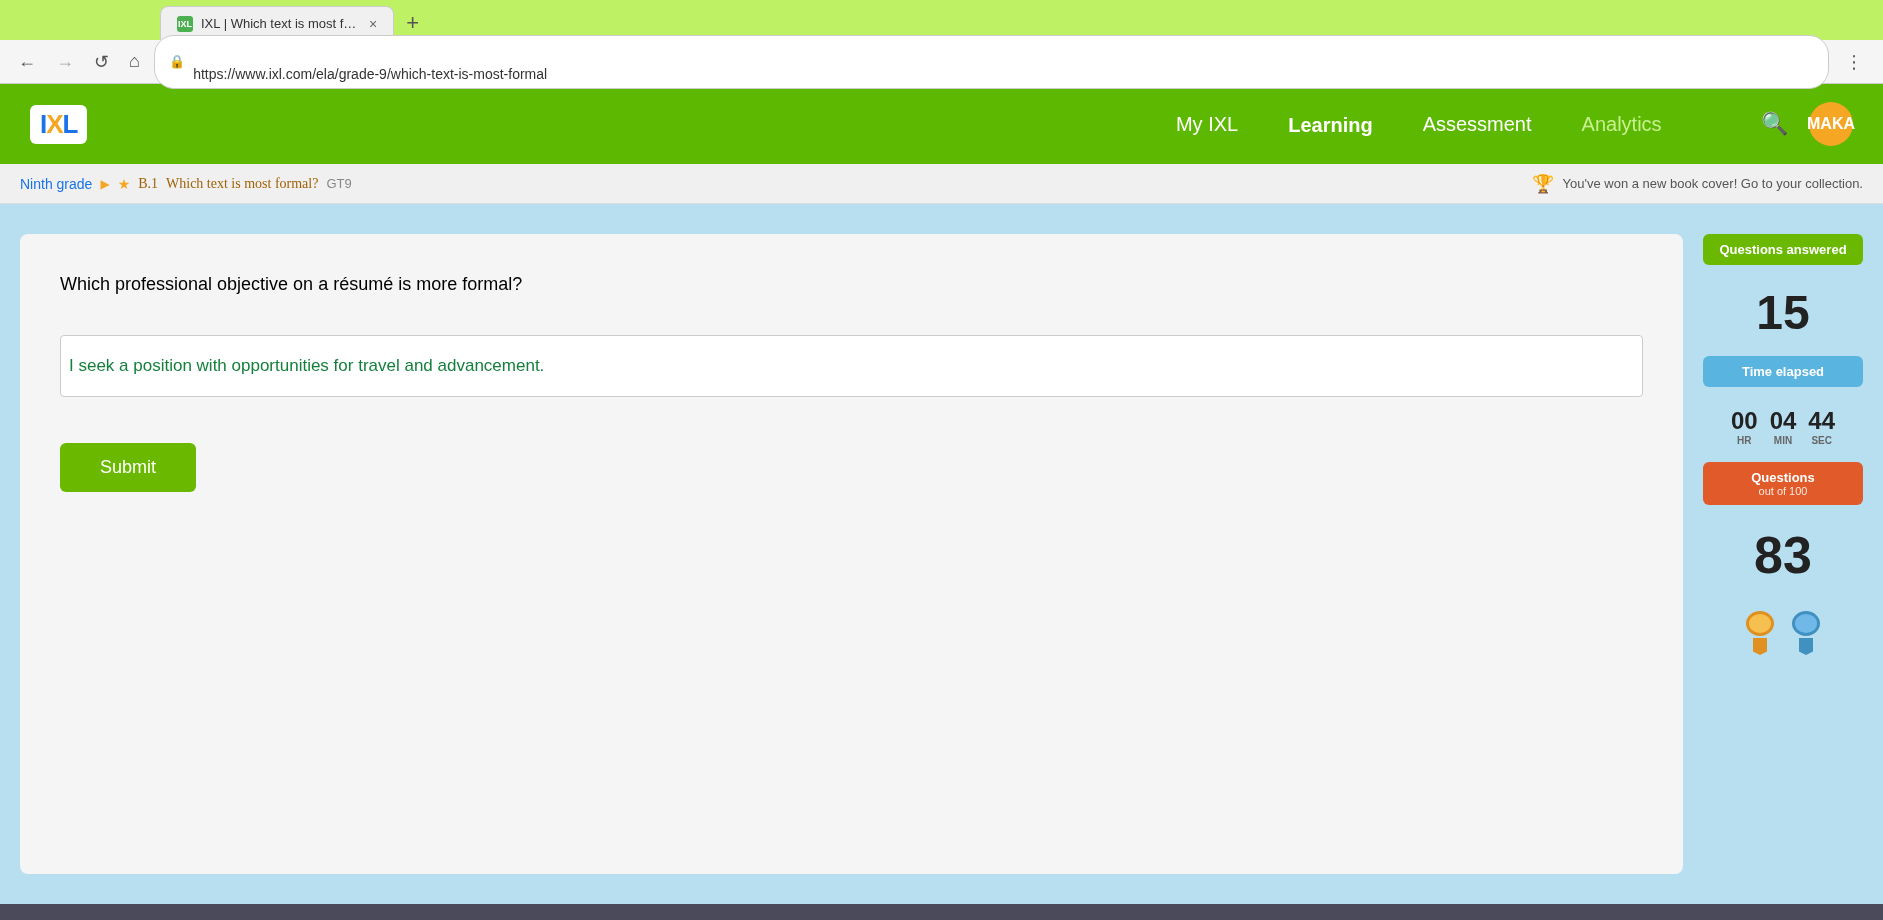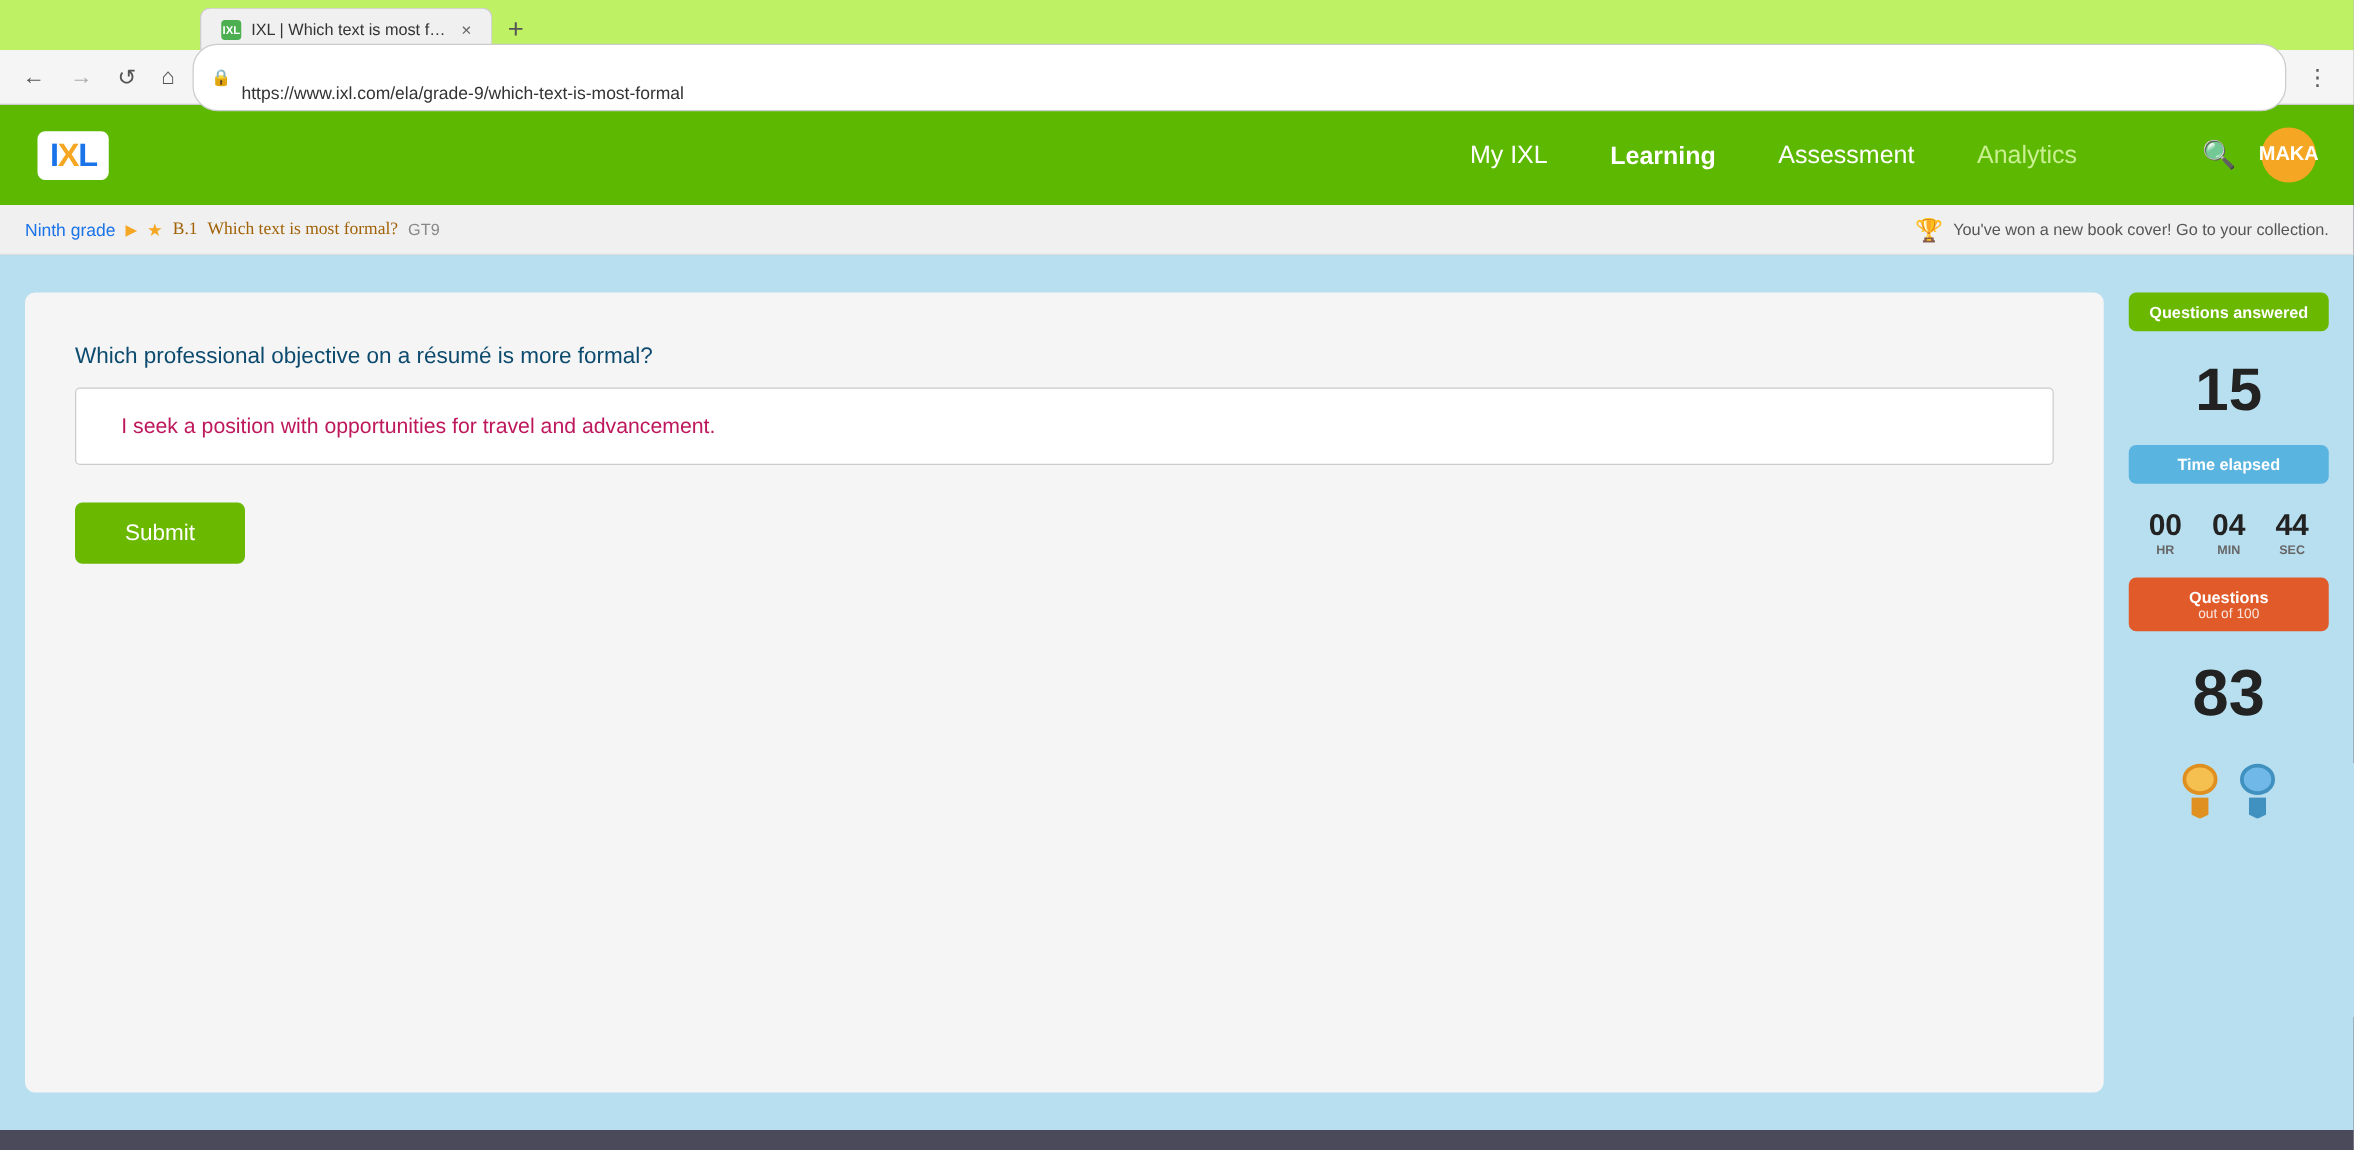--- a/index.html
+++ b/index.html
@@ -275,31 +275,32 @@
     .question-panel {
       flex: 1;
       background: #f5f5f5;
       border-radius: 8px;
       padding: 40px 40px 40px 40px;
       min-height: 580px;
     }
 
     .question-text {
       font-size: 18px;
-      color: #0c4a6e;
-      margin-bottom: 15px;
+      color: #000000;
+      margin-bottom: 40px;
     }
 
     .answer-option {
       background: white;
       border: 1px solid #ccc;
       border-radius: 4px;
-      padding: 20px 36px;
+      padding: 20px 8px;
+      margin-bottom: 16px;
       font-size: 17px;
-      color: #be185d;
+      color: #15803d;
       cursor: pointer;
       transition: background 0.15s;
     }
 
     .submit-btn {
       background: #6ab800;
       color: white;
       border: none;
       border-radius: 6px;
       padding: 14px 40px;
@@ -343,21 +344,21 @@
       font-size: 48px;
       font-weight: bold;
       color: #222;
       text-align: center;
       margin-top: 4px;
     }
 
     .time-display {
       display: flex;
       justify-content: center;
-      gap: 24px;
+      gap: 12px;
       font-size: 26px;
       font-weight: bold;
       color: #333;
       margin-top: 4px;
     }
 
     .time-unit {
       display: flex;
       flex-direction: column;
       align-items: center;

